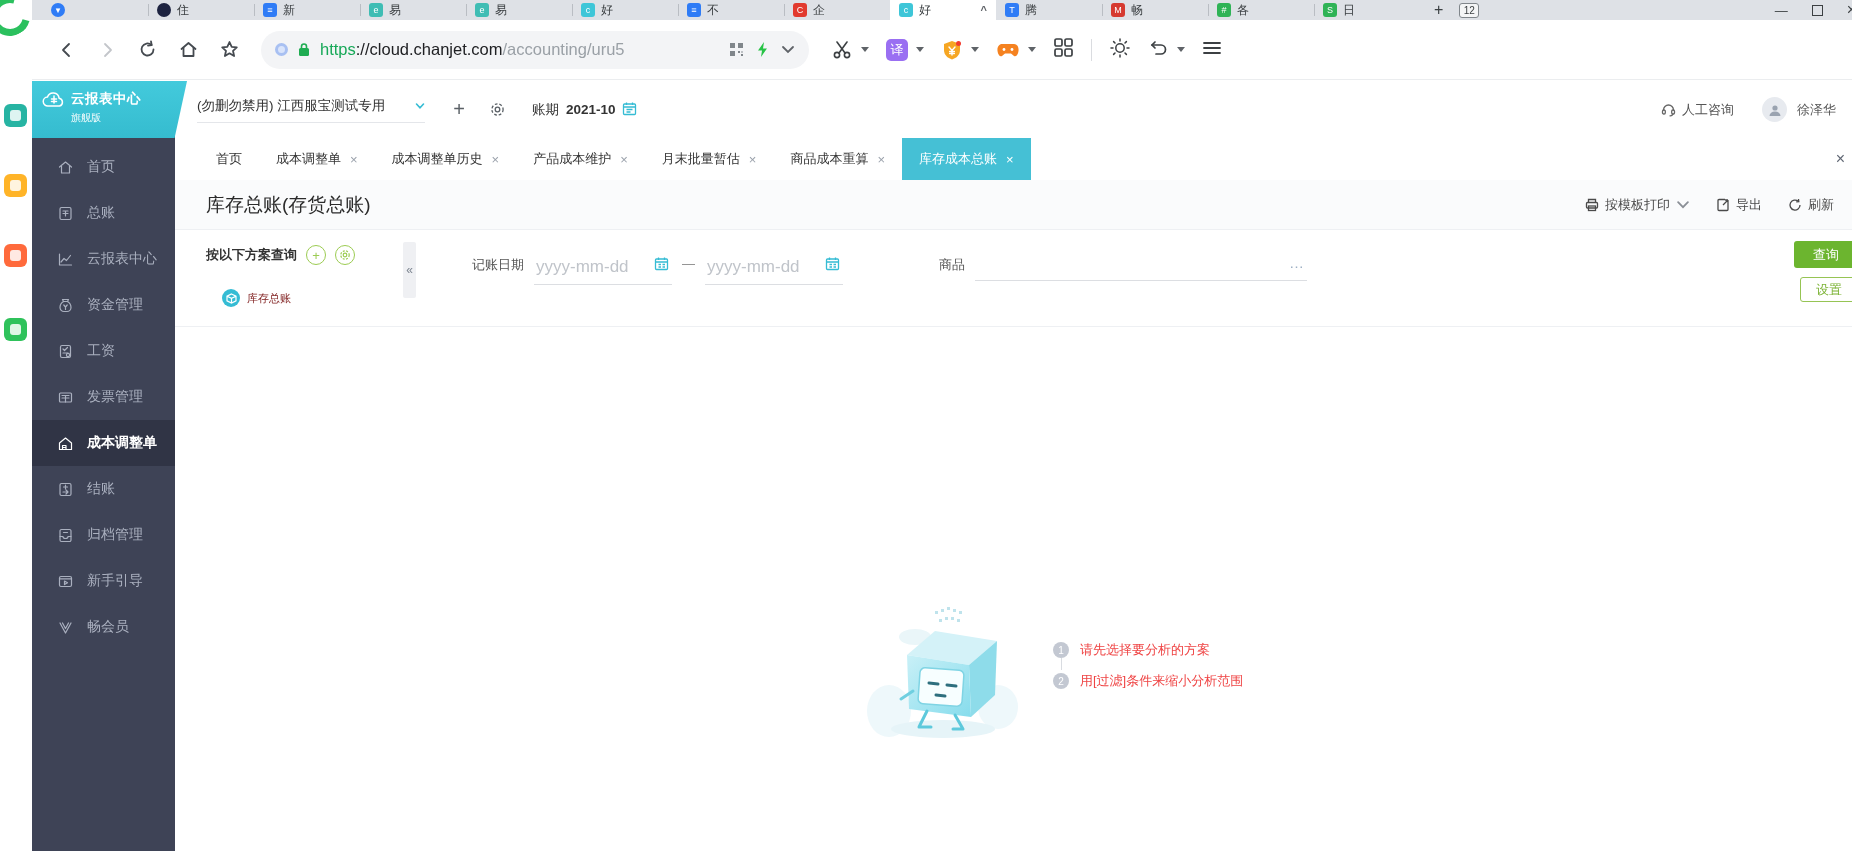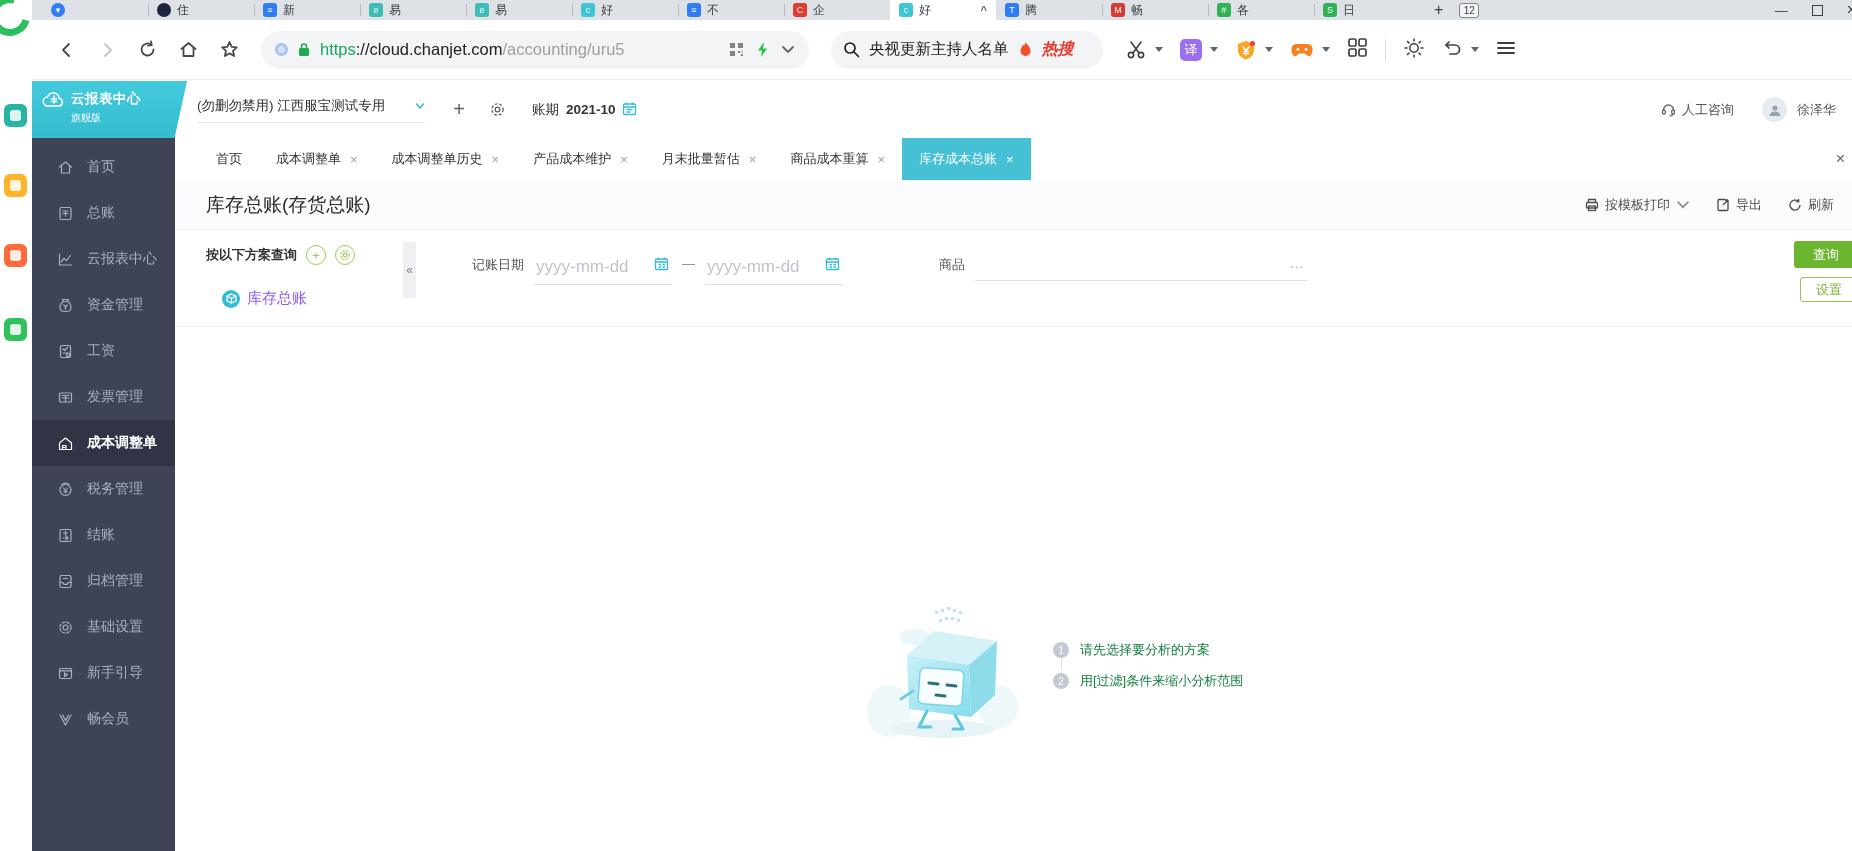--- a/index.html
+++ b/index.html
@@ -114,21 +114,21 @@
   .plan-panel { width:228px; flex:0 0 228px; padding:15px 0 0 31px; }
   .plan-head { display:flex; align-items:center; gap:9px; }
   .plan-title { font-size:13px; font-weight:bold; color:#333; white-space:nowrap; }
   .gbtn { width:20px; height:20px; border:1px solid #9ccc52; border-radius:50%; color:#9ccc52;
     display:flex; align-items:center; justify-content:center; font-size:13px; cursor:pointer; }
   .gbtn svg { stroke:#9ccc52; fill:none; stroke-width:1.2; width:12px; height:12px; }
   .plan-item { margin:24px 0 0 16px; display:flex; align-items:center; gap:7px; cursor:pointer; }
   .cube-badge { width:18px; height:18px; border-radius:50%; background:#35bcd4; display:flex;
     align-items:center; justify-content:center; }
   .cube-badge svg { stroke:#fff; fill:none; stroke-width:1.2; width:11px; height:11px; }
-  .plan-item-label { font-size:15px; color:#8b5cf6; }
+  .plan-item-label { font-size:11px; color:#7f1d1d; }
   .collapse-strip { width:13px; height:56px; margin-top:12px; background:#eff0f3; border-radius:2px;
     display:flex; align-items:center; justify-content:center; color:#7d8590; font-size:12px; cursor:pointer; }
   .filter-main { flex:1; display:flex; align-items:flex-start; padding:26px 0 0 56px; }
   .f-label { font-size:13px; color:#555; margin-right:10px; white-space:nowrap; }
   .date-field { position:relative; margin-right:8px; }
   .date-field input { width:138px; border:none; border-bottom:1px solid #dcdee2; font-size:17px; color:#333;
     padding:1px 24px 7px 2px; outline:none; background:transparent; font-family:inherit; }
   .date-field input::placeholder { color:#c0c4ca; }
   .cal { position:absolute; right:3px; top:0; }
   .cal svg { stroke:#35bcd4; fill:none; stroke-width:1.3; width:15px; height:15px; }
@@ -145,21 +145,21 @@
   .btn-settings { width:58px; height:25px; background:#fff; color:#7cb335; font-size:13px;
     border:1px solid #96c454; border-radius:3px; cursor:pointer; font-family:inherit; }
 
   .content { flex:1; position:relative; background:#fff; }
   .empty { position:absolute; left:688px; top:272px; display:flex; align-items:flex-start; }
   .steps { margin:42px 0 0 30px; position:relative; }
   .step { display:flex; align-items:center; gap:11px; }
   .step + .step { margin-top:13px; }
   .step-no { width:16px; height:16px; border-radius:50%; background:#c3c8d2; color:#fff; font-size:10px;
     display:flex; align-items:center; justify-content:center; }
-  .step-txt { font-size:13px; color:#15803d; }
+  .step-txt { font-size:13px; color:#ef4444; }
   .step-line { position:absolute; left:8px; top:17px; width:1px; height:12px; background:#d9dce1; }
 </style>
 </head>
 <body>
 
 <div class="screen">
 
   <div class="dock">
     <div class="dock-logo"></div>
     <div>
@@ -313,31 +313,20 @@
             </svg>
           <svg width="13" height="17" viewBox="0 0 13 17">
               <path d="M8 1 L2 9.5 H6 L5 16 L11 7.5 H7 Z" fill="#27c346"></path>
             </svg>
           <svg width="14" height="9" viewBox="0 0 14 9">
               <path d="M2 2 L7 7 L12 2" stroke="#5f6368" stroke-width="1.8" fill="none" stroke-linecap="round"></path>
             </svg>
         </span>
       </div>
 
-      <div class="search">
-        <svg width="17" height="17" viewBox="0 0 17 17">
-            <circle cx="7" cy="7" r="5" stroke="#202124" stroke-width="1.7" fill="none"></circle>
-            <path d="M11 11 L15.5 15.5" stroke="#202124" stroke-width="1.7" stroke-linecap="round"></path>
-          </svg>
-        <span class="q">央视更新主持人名单</span>
-        <svg width="15" height="17" viewBox="0 0 15 17">
-            <path d="M7.5 1 C9 4 12.5 5.5 12.5 10 a5 5 0 0 1 -10 0 C2.5 7 4.5 5.5 5 3.5 C6 4.5 6.8 5 7.5 1 Z" fill="#f4502c"></path>
-          </svg>
-        <span class="hot">热搜</span>
-      </div>
 
       <div class="ext">
         <span style="display:flex;align-items:center;gap:8px;">
           <svg width="22" height="22" viewBox="0 0 22 22">
               <circle cx="6" cy="16" r="2.6" stroke="#3c4043" stroke-width="1.6" fill="none"></circle>
               <circle cx="16" cy="16" r="2.6" stroke="#3c4043" stroke-width="1.6" fill="none"></circle>
               <path d="M7.8 14.2 L16 3 M14.2 14.2 L6 3" stroke="#3c4043" stroke-width="1.6" stroke-linecap="round" fill="none"></path>
             </svg>
           <span class="caret" style="margin-left:0;"></span>
           </span>
@@ -464,54 +453,36 @@
               <svg viewBox="0 0 17 17">
                 <path d="M2.5 8 L8.5 3 L14.5 8 V14.5 H2.5 Z"></path>
                 <path d="M5.5 14.5 V10.5 H9 V14.5 M6 12.5 H8.5"></path>
               </svg>
             </span>
             <span>成本调整单</span>
           </div>
         <div class="m-item">
             <span class="micon">
               <svg viewBox="0 0 17 17">
-                <circle cx="8.5" cy="9" r="5.5"></circle>
-                <path d="M6.5 7 L8.5 9.5 L10.5 7 M8.5 9.5 V12 M6.8 10.5 H10.2 M5 3.5 L8.5 1.8 L12 3.5"></path>
-              </svg>
-            </span>
-            <span>税务管理</span>
-          </div>
-        <div class="m-item">
-            <span class="micon">
-              <svg viewBox="0 0 17 17">
                 <rect x="3" y="2.5" width="11" height="12" rx="1.5"></rect>
                 <path d="M6.5 6 H10.5 M8.5 4 V8"></path>
                 <path d="M6 11 H11 M9 9 L11 11 L9 13"></path>
               </svg>
             </span>
             <span>结账</span>
           </div>
         <div class="m-item">
             <span class="micon">
               <svg viewBox="0 0 17 17">
                 <path d="M3 9.5 V4 a1.5 1.5 0 0 1 1.5-1.5 h8 A1.5 1.5 0 0 1 14 4 V9.5"></path>
                 <path d="M3 9.5 H6 C6 10.8 7 11.5 8.5 11.5 C10 11.5 11 10.8 11 9.5 H14 V13 a1.5 1.5 0 0 1 -1.5 1.5 h-8 A1.5 1.5 0 0 1 3 13 Z"></path>
                 <path d="M6.5 5.5 H10.5"></path>
               </svg>
             </span>
             <span>归档管理</span>
-          </div>
-        <div class="m-item">
-            <span class="micon">
-              <svg viewBox="0 0 17 17">
-                <circle cx="8.5" cy="8.5" r="2.5"></circle>
-                <circle cx="8.5" cy="8.5" r="5.5" stroke-dasharray="2.6 1.8"></circle>
-              </svg>
-            </span>
-            <span>基础设置</span>
           </div>
         <div class="m-item">
             <span class="micon">
               <svg viewBox="0 0 17 17">
                 <rect x="2.5" y="3.5" width="12" height="10" rx="1.5"></rect>
                 <path d="M2.5 5.8 H14.5 M7.5 8 L10.5 9.8 L7.5 11.6 Z"></path>
               </svg>
             </span>
             <span>新手引导</span>
           </div>

